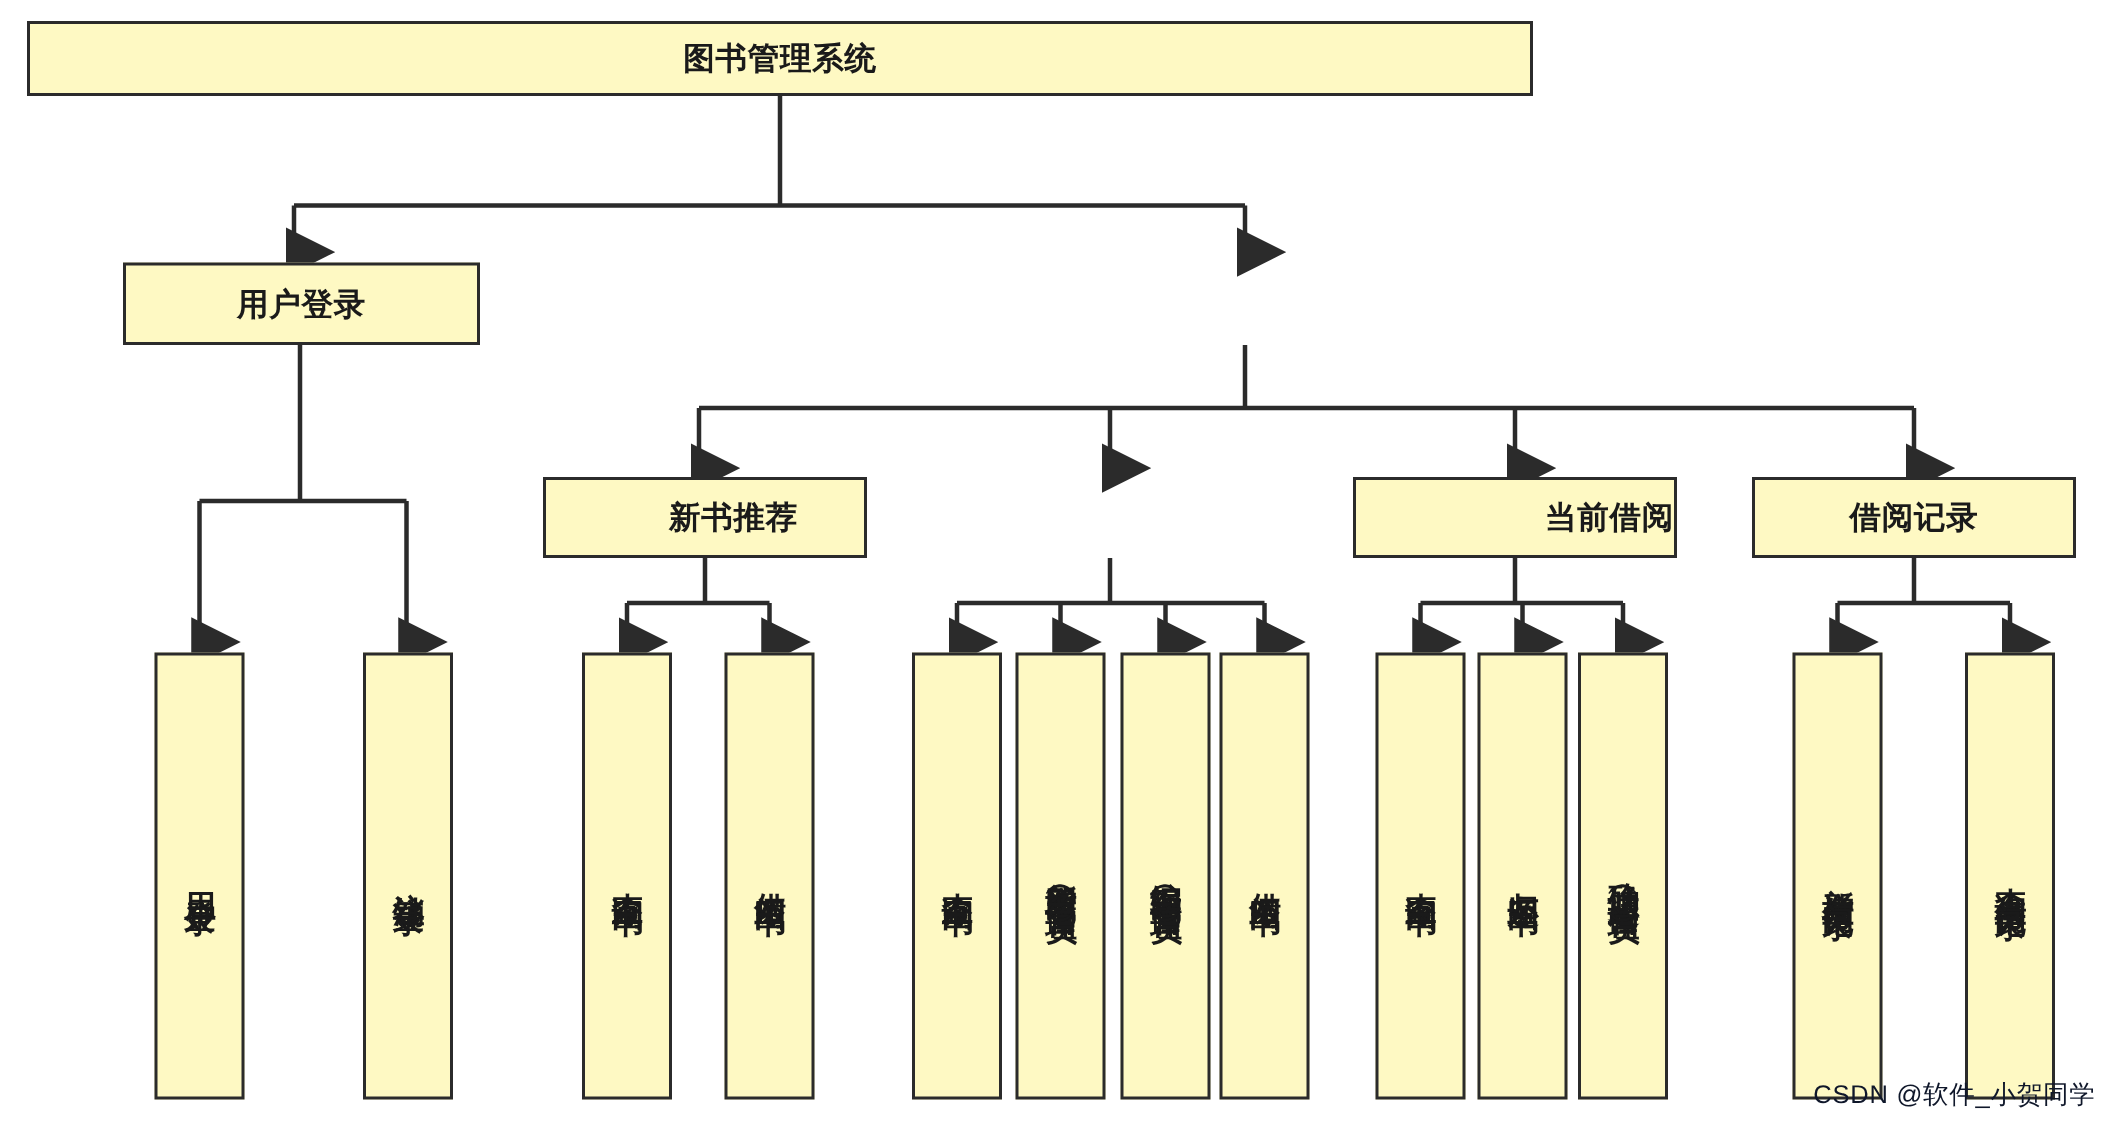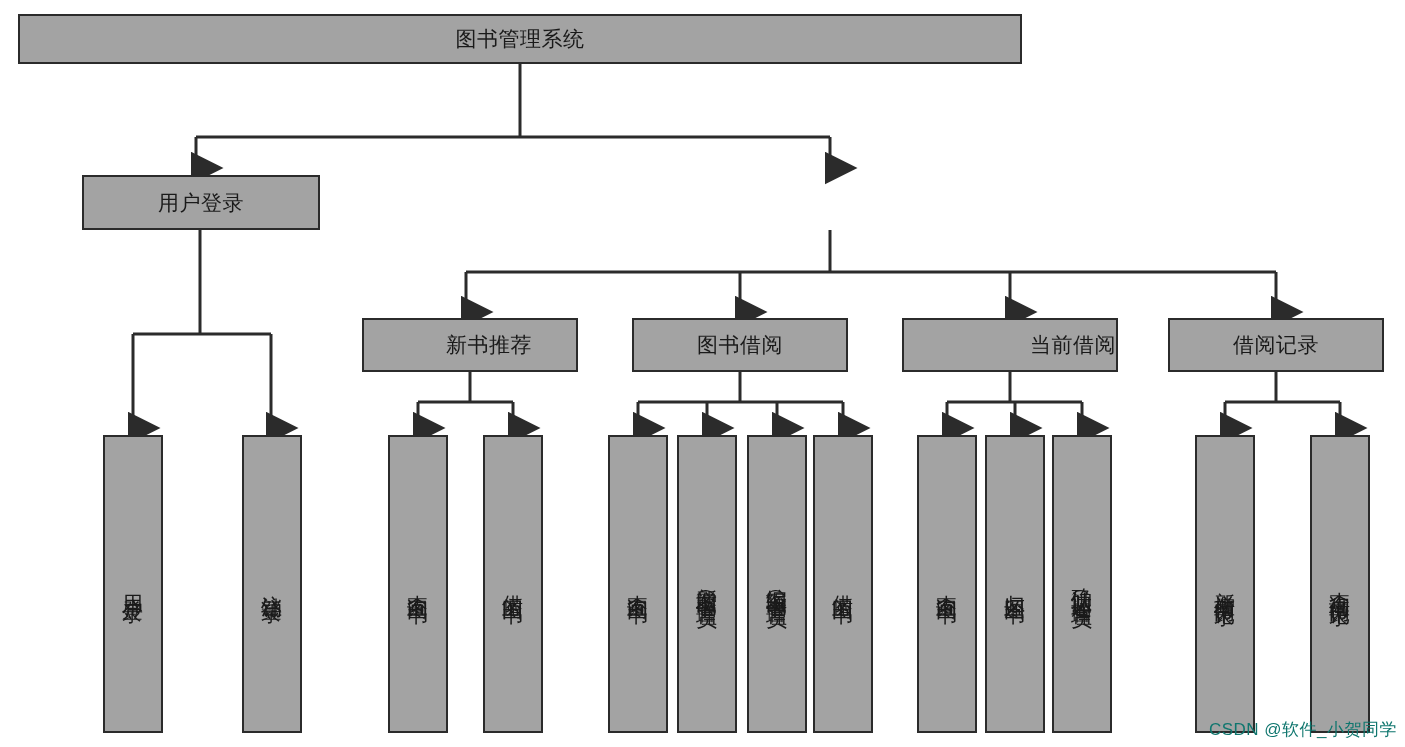--- a/index.html
+++ b/index.html
@@ -22,25 +22,26 @@
     left: 0;
     top: 0;
     width: 1405px;
     height: 747px;
     pointer-events: none;
   }
   .node {
     position: absolute;
     box-sizing: border-box;
     border: 2px solid #2b2b2b;
-    background: #a3a3a3;
+    background: #fef9c3;
     display: flex;
     align-items: center;
     justify-content: center;
     color: #1a1a1a;
+    font-weight: bold;
   }
   .node.horiz {
     font-size: 21px;
     letter-spacing: 0.5px;
   }
   .node.vert {
     writing-mode: vertical-rl;
     text-orientation: upright;
     font-size: 21px;
     letter-spacing: 3px;
@@ -50,21 +51,21 @@
   .node.vert .vtext {
     writing-mode: vertical-rl;
     text-orientation: upright;
     white-space: nowrap;
   }
   .watermark {
     position: absolute;
     right: 8px;
     bottom: 6px;
     font-size: 17px;
-    color: #0f766e;
+    color: #0f172a;
     letter-spacing: 0.5px;
     white-space: nowrap;
     font-family: "Liberation Sans", "DejaVu Sans", sans-serif;
     margin-top: 40px;
   }
 </style>
 </head>
 <body>
 
 <div id="canvas">
@@ -125,23 +126,20 @@
     <span>图书管理系统</span>
   </div>
 
   <div class="node horiz" style="left:82px; top:175px; width:238px; height:55px;">
     <span>用户登录</span>
   </div>
 
   <div class="node horiz" style="left:362px; top:318px; width:216px; height:54px;padding-left:38px;">
     <span>新书推荐</span>
   </div>
-  <div class="node horiz" style="left:632px; top:318px; width:216px; height:54px;">
-    <span>图书借阅</span>
-  </div>
   <div class="node horiz" style="left:902px; top:318px; width:216px; height:54px;justify-content:flex-end;">
     <span>当前借阅</span>
   </div>
   <div class="node horiz" style="left:1168px; top:318px; width:216px; height:54px;">
     <span>借阅记录</span>
   </div>
 
   <div class="node vert" style="left:103px; top:435px; width:60px; height:298px;">
     <span class="vtext">用户登录</span>
   </div>

